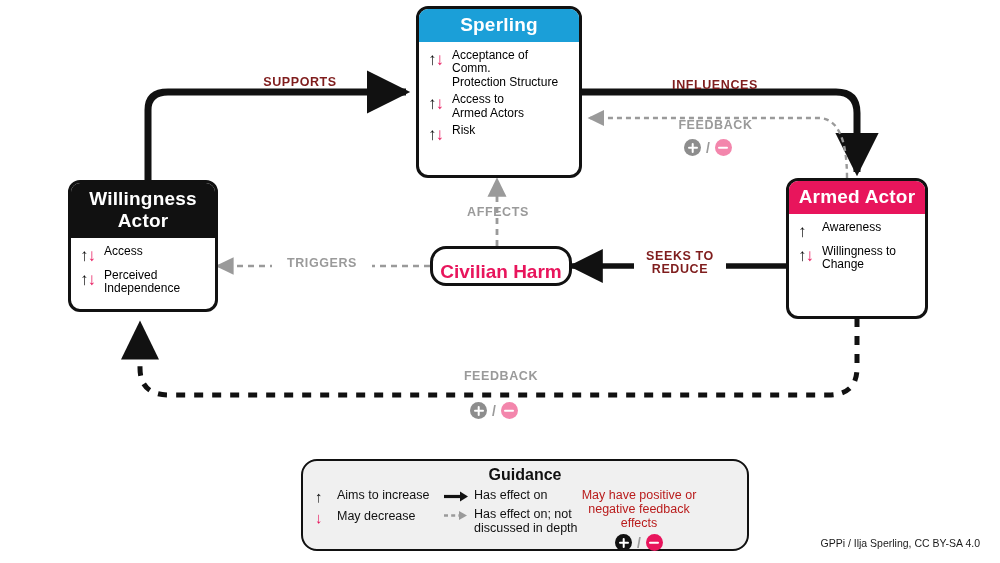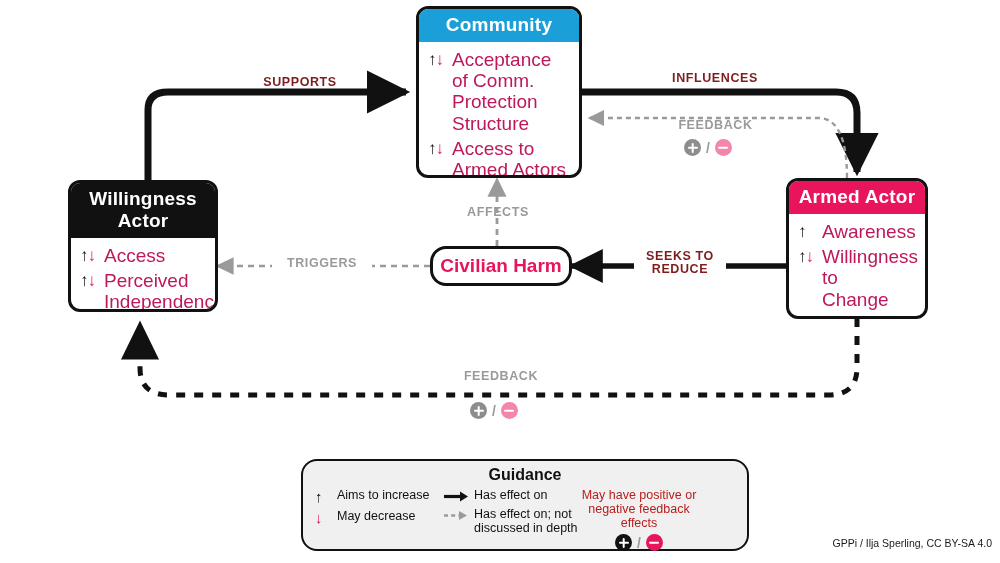--- a/index.html
+++ b/index.html
@@ -65,35 +65,35 @@
     line-height: 1.12;
     font-weight: bold;
     letter-spacing: -1px;
     white-space: nowrap;
     padding-top: 1px;
   }
   .arrows .up   { color: #111111; }
   .arrows .down { color: #E8155C; }
   .attr-label {
     flex: 1 1 auto;
-    font-size: 19px;
+    font-size: 12px;
     line-height: 1.12;
-    color: #be185d;
+    color: #000000;
     white-space: pre-line;
   }
 
   
   .pill {
     position: absolute;
     background: #ffffff;
     border: 3px solid #111111;
     border-radius: 16px;
     box-sizing: border-box;
     display: flex;
-    align-items: center;
+    align-items: flex-end;
     justify-content: center;
     color: #E8155C;
     font-weight: bold;
     font-size: 19px;
     z-index: 6;
   }
 
   
   .elabel {
     position: absolute;
@@ -223,21 +223,21 @@
   .lcol3-badges {
     display: flex;
     align-items: center;
     justify-content: center;
     gap: 4px;
   }
 
   
   #credit {
     position: absolute;
-    right: 8px;
+    right: 20px;
     top: 537px;
     font-size: 10.5px;
     color: #1a1a1a;
     z-index: 9;
     white-space: nowrap;
   }
 </style>
 </head>
 <body>
 
@@ -265,21 +265,21 @@
     <path d="M 497,246 L 497,180" fill="none" stroke="#9a9a9a" stroke-width="2.8" stroke-dasharray="6,5" marker-end="url(#arrowGray)"></path>
 
     <path d="M 430,266 L 218,266" fill="none" stroke="#9a9a9a" stroke-width="2.6" stroke-dasharray="6,5" marker-end="url(#arrowGray)"></path>
 
     <path d="M 786,266 L 572,266" fill="none" stroke="#111111" stroke-width="5.5" marker-end="url(#arrowBlack)"></path>
 
     <path d="M 857,318 L 857,368 Q 857,395 828,395 L 169,395 Q 140,395 140,368 L 140,327" fill="none" stroke="#111111" stroke-width="5" stroke-dasharray="9,9" stroke-linecap="butt" marker-end="url(#arrowBlackThin)"></path>
   </svg>
 
   <div class="node" id="node-community" style="left:416px; top:6px; width:166px; height:172px;">
-    <div class="node-header blue">Community</div>
+    <div class="node-header blue">Sperling</div>
     <div class="node-body">
       <div class="attr-row">
         <span class="arrows"><span class="up">↑</span><span class="down">↓</span></span>
         <span class="attr-label">Acceptance of Comm.
 Protection Structure</span>
       </div>
       <div class="attr-row">
         <span class="arrows"><span class="up">↑</span><span class="down">↓</span></span>
         <span class="attr-label">Access to
 Armed Actors</span>
@@ -320,21 +320,21 @@
       </div>
     </div>
   </div>
 
   <div class="pill" id="node-civilian-harm" style="left:430px; top:246px; width:142px; height:40px;">
     <span>Civilian Harm</span>
   </div>
 
   <div class="elabel" style="left:220px; top:76px; width:160px;">SUPPORTS</div>
 
-  <div class="elabel" style="left:640px; top:72px; width:150px;">INFLUENCES</div>
+  <div class="elabel" style="left:640px; top:79px; width:150px;">INFLUENCES</div>
 
   <div class="elabel gray" style="left:648px; top:119px; width:135px;">FEEDBACK</div>
   <div class="fbadges" style="left:684px; top:139px;">
     <span class="badge plus-gray"></span>
     <span class="slash">/</span>
     <span class="badge minus-pink"></span>
   </div>
 
   <div class="elabel gray" style="left:452px; top:206px; width:92px;">AFFECTS</div>
 

